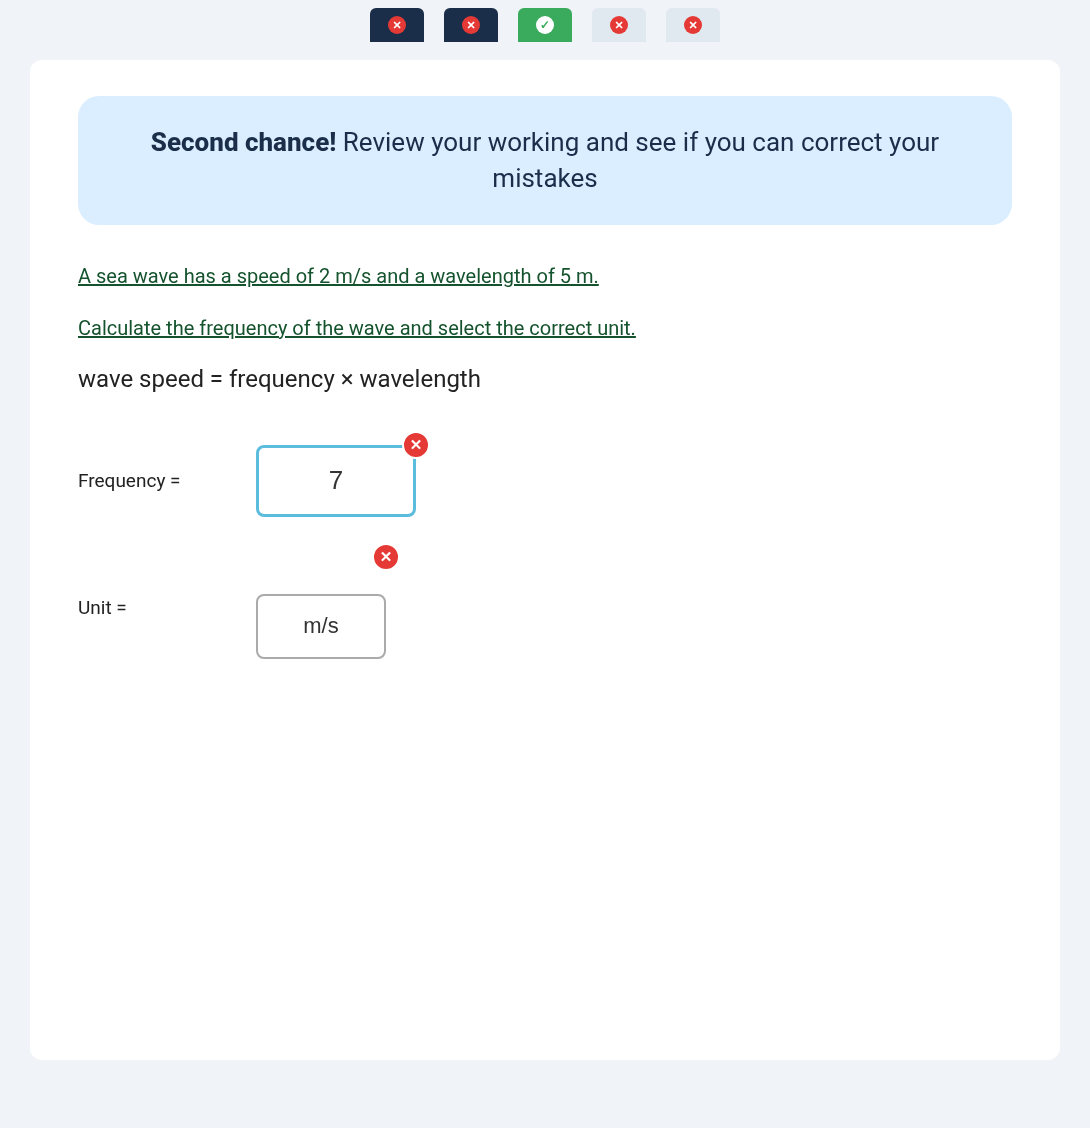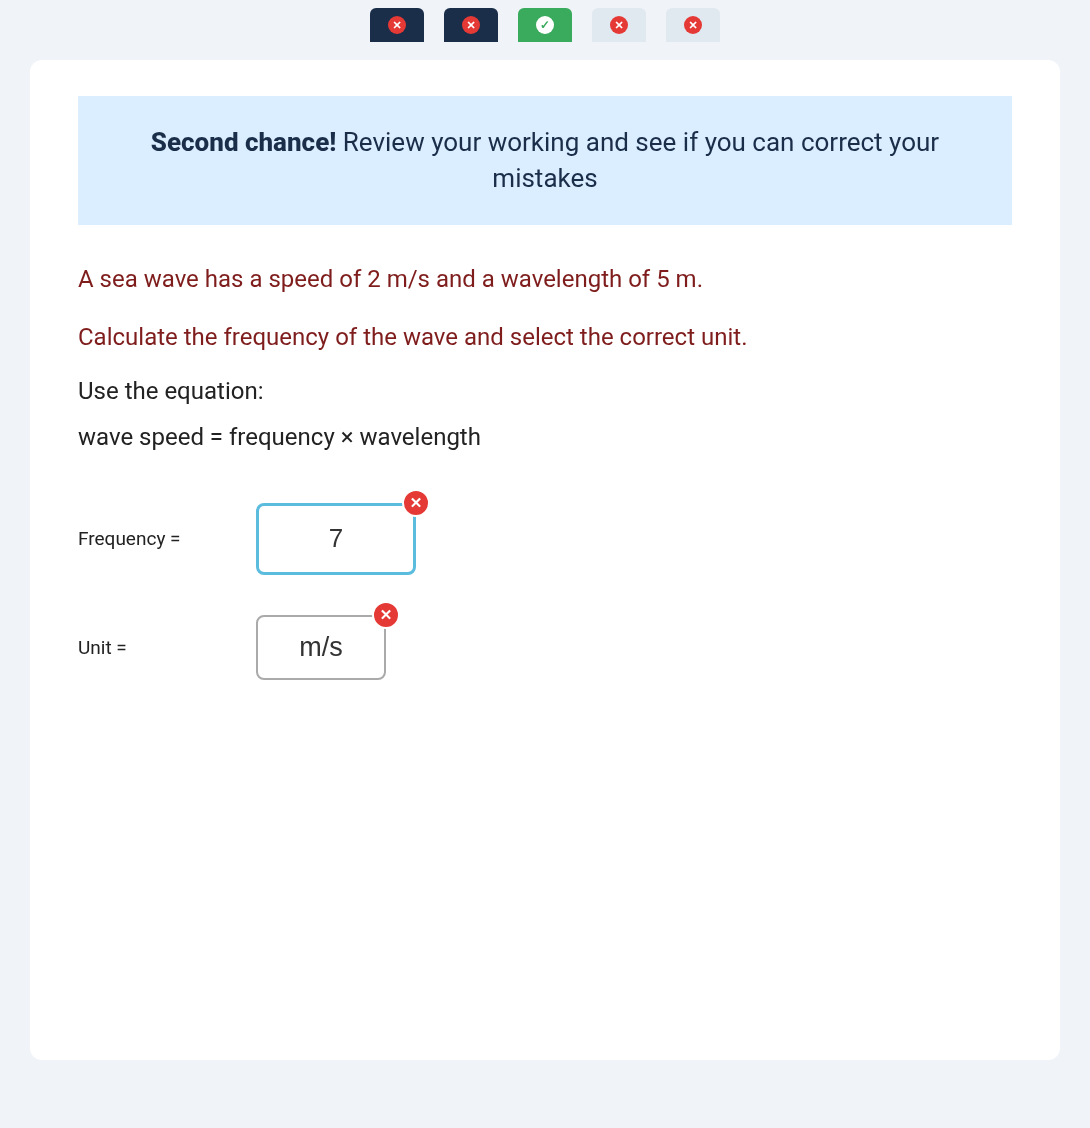--- a/index.html
+++ b/index.html
@@ -78,41 +78,42 @@
     .main-content {
       background: white;
       margin: 10px 30px 30px 30px;
       border-radius: 12px;
       padding: 36px 48px 48px 48px;
       min-height: 1000px;
     }
 
     .second-chance-banner {
       background: #dbeeff;
-      border-radius: 0;
+      border-radius: 21px;
       padding: 28px 40px;
       text-align: center;
       margin-bottom: 36px;
     }
 
     .second-chance-banner p {
       font-size: 26px;
       color: #1a2e4a;
       line-height: 1.4;
     }
 
     .second-chance-banner .bold-part {
       font-weight: 800;
     }
 
     .question-text {
-      font-size: 24px;
-      color: #7f1d1d;
+      font-size: 20px;
+      color: #14532d;
       line-height: 1.5;
       margin-bottom: 22px;
+      text-decoration: underline;
     }
 
     .question-block {
       margin-bottom: 18px;
     }
 
     .use-equation {
       font-size: 24px;
       color: #222;
       margin-bottom: 18px;
@@ -169,25 +170,26 @@
       font-size: 15px;
       font-weight: bold;
       border: 2px solid white;
     }
 
     .unit-input {
       width: 130px;
       height: 65px;
       border: 2px solid #aaa;
       border-radius: 8px;
-      font-size: 27px;
+      font-size: 22px;
       text-align: center;
       color: #333;
       outline: none;
       background: white;
+      margin-top: 37px;
     }
   </style>
 </head>
 <body>
 
 <div class="top-bar">
   <button class="tab-btn dark">
     <span class="tab-x">✕</span>
   </button>
   <button class="tab-btn dark">
@@ -213,21 +215,20 @@
   </div>
 
   <div class="question-block">
     <p class="question-text">A sea wave has a speed of 2 m/s and a wavelength of 5 m.</p>
   </div>
 
   <div class="question-block">
     <p class="question-text">Calculate the frequency of the wave and select the correct unit.</p>
   </div>
 
-  <p class="use-equation">Use the equation:</p>
 
   <p class="equation-display">wave speed = frequency × wavelength</p>
 
   <div class="input-row">
     <span class="input-label">Frequency =</span>
     <div class="input-wrapper">
       <input class="answer-input" type="text" value="7" style="">
       <div class="error-icon">✕</div>
     </div>
   </div>

